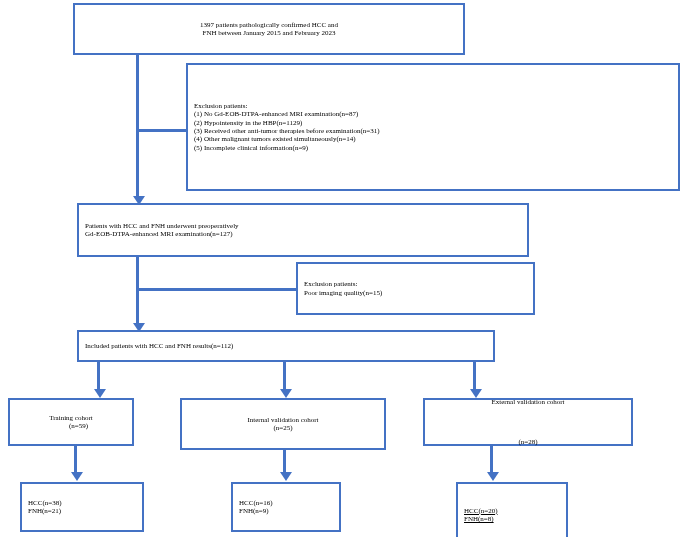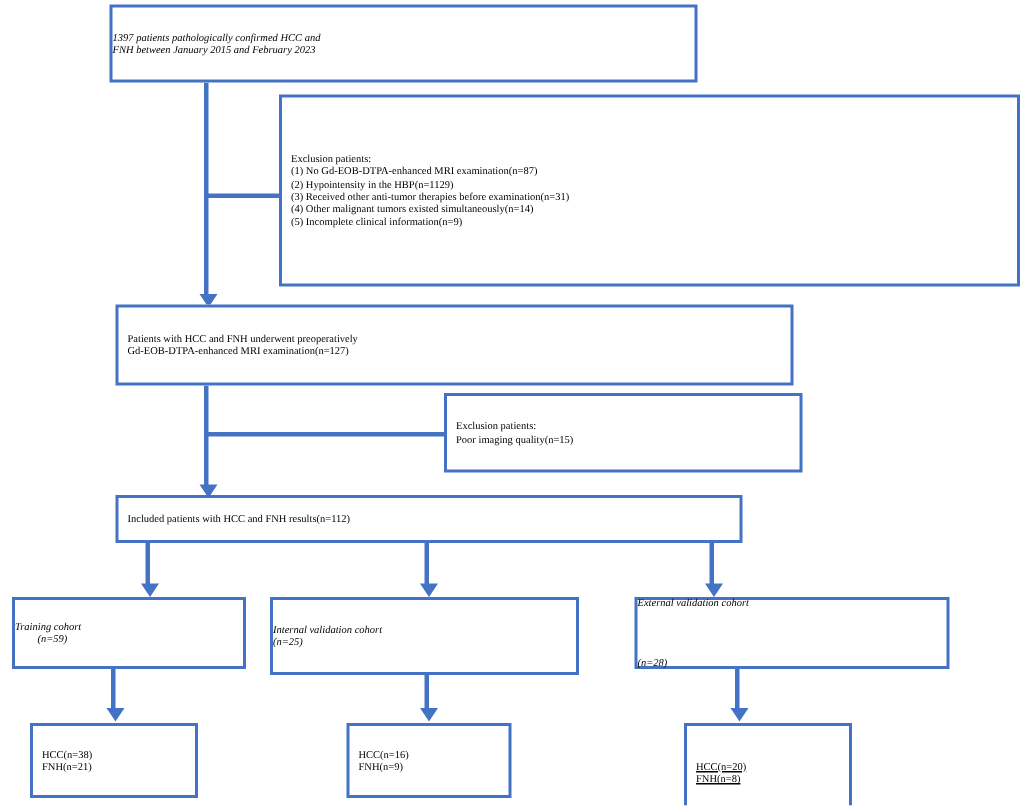--- a/index.html
+++ b/index.html
@@ -29,21 +29,21 @@
     z-index: 2;
   }
   .node .line {
     display: block;
     white-space: pre;
     line-height: 1.20;
     font-size: 15.5px;
   }
   
   .ta-left  .line { text-align: left; padding-left: 6px; }
-  .ta-center .line { text-align: left; font-style: italic; }
+  .ta-center .line { text-align: center; }
 
   
   .vline, .hline {
     position: absolute;
     background: #4472C4;
     z-index: 1;
   }
   .vline { width: 3px; }
   .hline { height: 3px; }
   .arrowhead {
@@ -55,24 +55,24 @@
     border-top: 9px solid #4472C4;
     z-index: 1;
   }
 
   
   #node-top      { left: 73px;  top: 3px;   width: 392px; height: 52px; }
   #node-excl1    { left: 186px; top: 63px;  width: 494px; height: 128px; }
   #node-eligible { left: 77px;  top: 203px; width: 452px; height: 54px; }
   #node-excl2    { left: 296px; top: 262px; width: 239px; height: 53px; }
   #node-included { left: 77px;  top: 330px; width: 418px; height: 32px; }
-  #node-cohort-1 { left: 8px;   top: 398px; width: 156px; height: 48px; }
+  #node-cohort-1 { left: 8px;   top: 398px; width: 126px; height: 48px; }
   #node-cohort-2 { left: 180px; top: 398px; width: 206px; height: 52px; }
   #node-cohort-3 { left: 423px; top: 398px; width: 210px; height: 48px; gap: 31px; }
-  #node-result-1 { left: 20px;  top: 482px; width: 112px; height: 50px; }
+  #node-result-1 { left: 20px;  top: 482px; width: 124px; height: 50px; }
   #node-result-2 { left: 231px; top: 482px; width: 110px; height: 50px; }
   #node-result-3 { left: 456px; top: 482px; width: 112px; height: 66px; text-decoration: underline; }
 
   #node-included .line { font-size: 15.5px; }
 </style>
 </head>
 <body>
 
 <div id="canvas">
 

